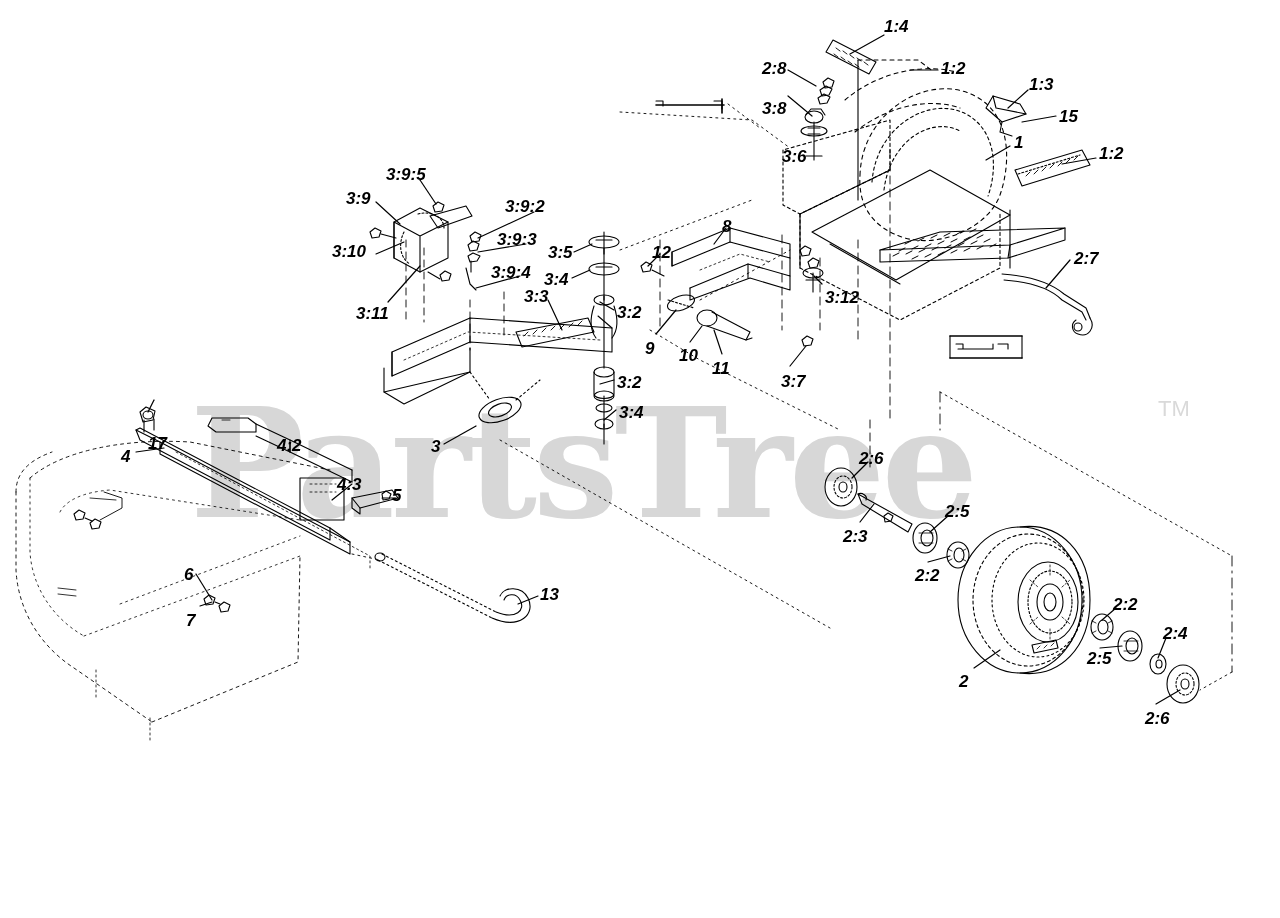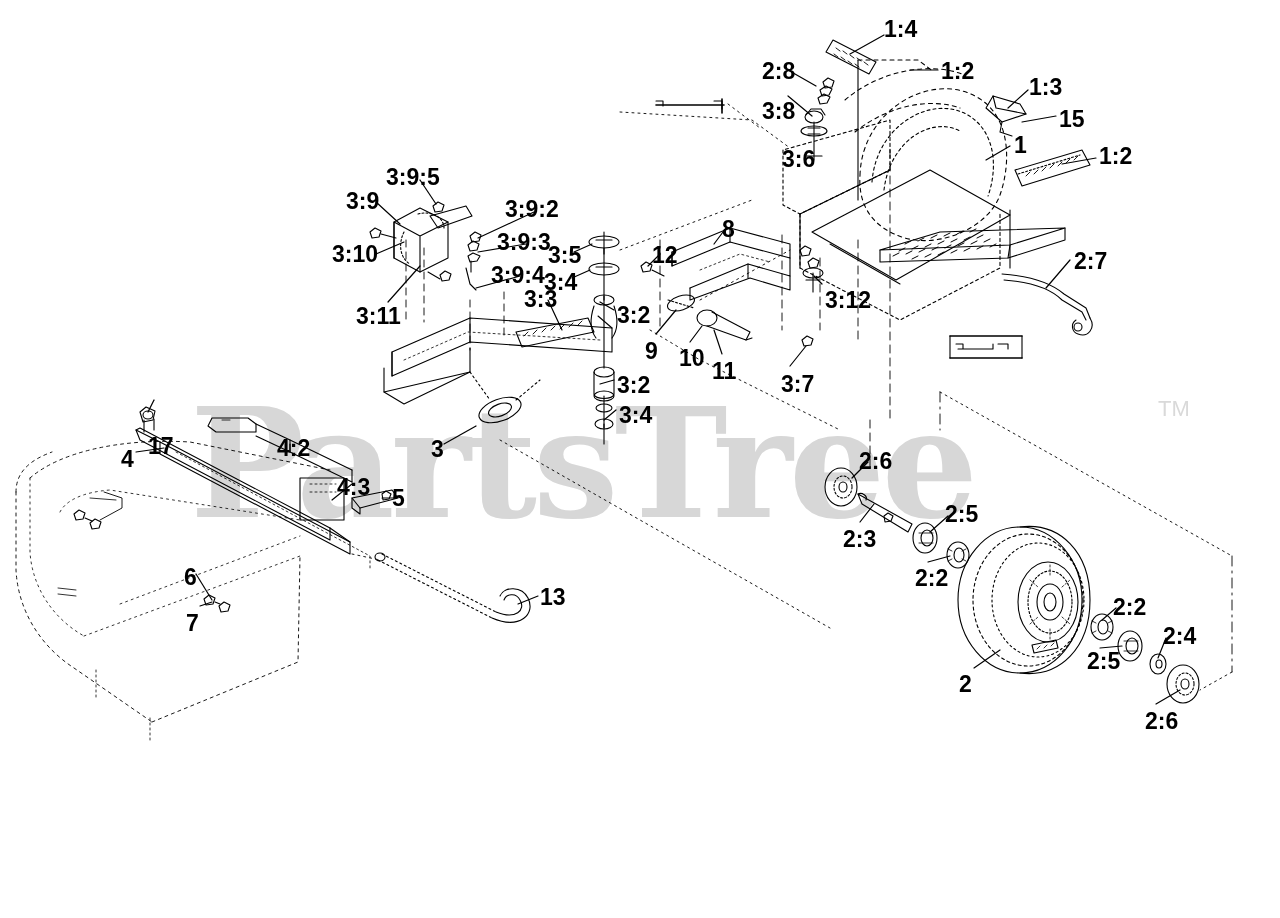--- a/index.html
+++ b/index.html
@@ -7,21 +7,21 @@
   body{font-family:"Liberation Sans",sans-serif;}
   #stage{position:relative;width:1280px;height:918px;background:#fff;overflow:hidden;}
   #art{position:absolute;left:0;top:0;width:1280px;height:918px;}
   .wm{position:absolute;left:0;top:0;width:1280px;height:728px;pointer-events:none;text-align:right;}
   .wmtext{position:absolute;font-family:"DejaVu Serif",serif;font-weight:bold;
           color:#d7d7d7;white-space:nowrap;user-select:none;}
   #wm-main{left:190px;top:374px;font-size:152px;letter-spacing:-4px;}
   #wm-tm{left:1158px;top:396px;font-size:22px;font-family:"Liberation Sans",sans-serif;font-weight:normal;color:#d9d9d9;}
   .cal{position:absolute;font-family:"Liberation Sans",sans-serif;color:#000;
        font-weight:bold;white-space:nowrap;line-height:1;}
-  .cal.m{font-size:23px;}
+  .cal.m{font-size:17px;font-style:italic;}
 </style>
 </head>
 <body>
 
 <div id="stage">
 
   <div class="wm">
     <div class="wmtext" id="wm-main">PartsTree</div>
     <div class="wmtext" id="wm-tm">TM</div>
   </div>

